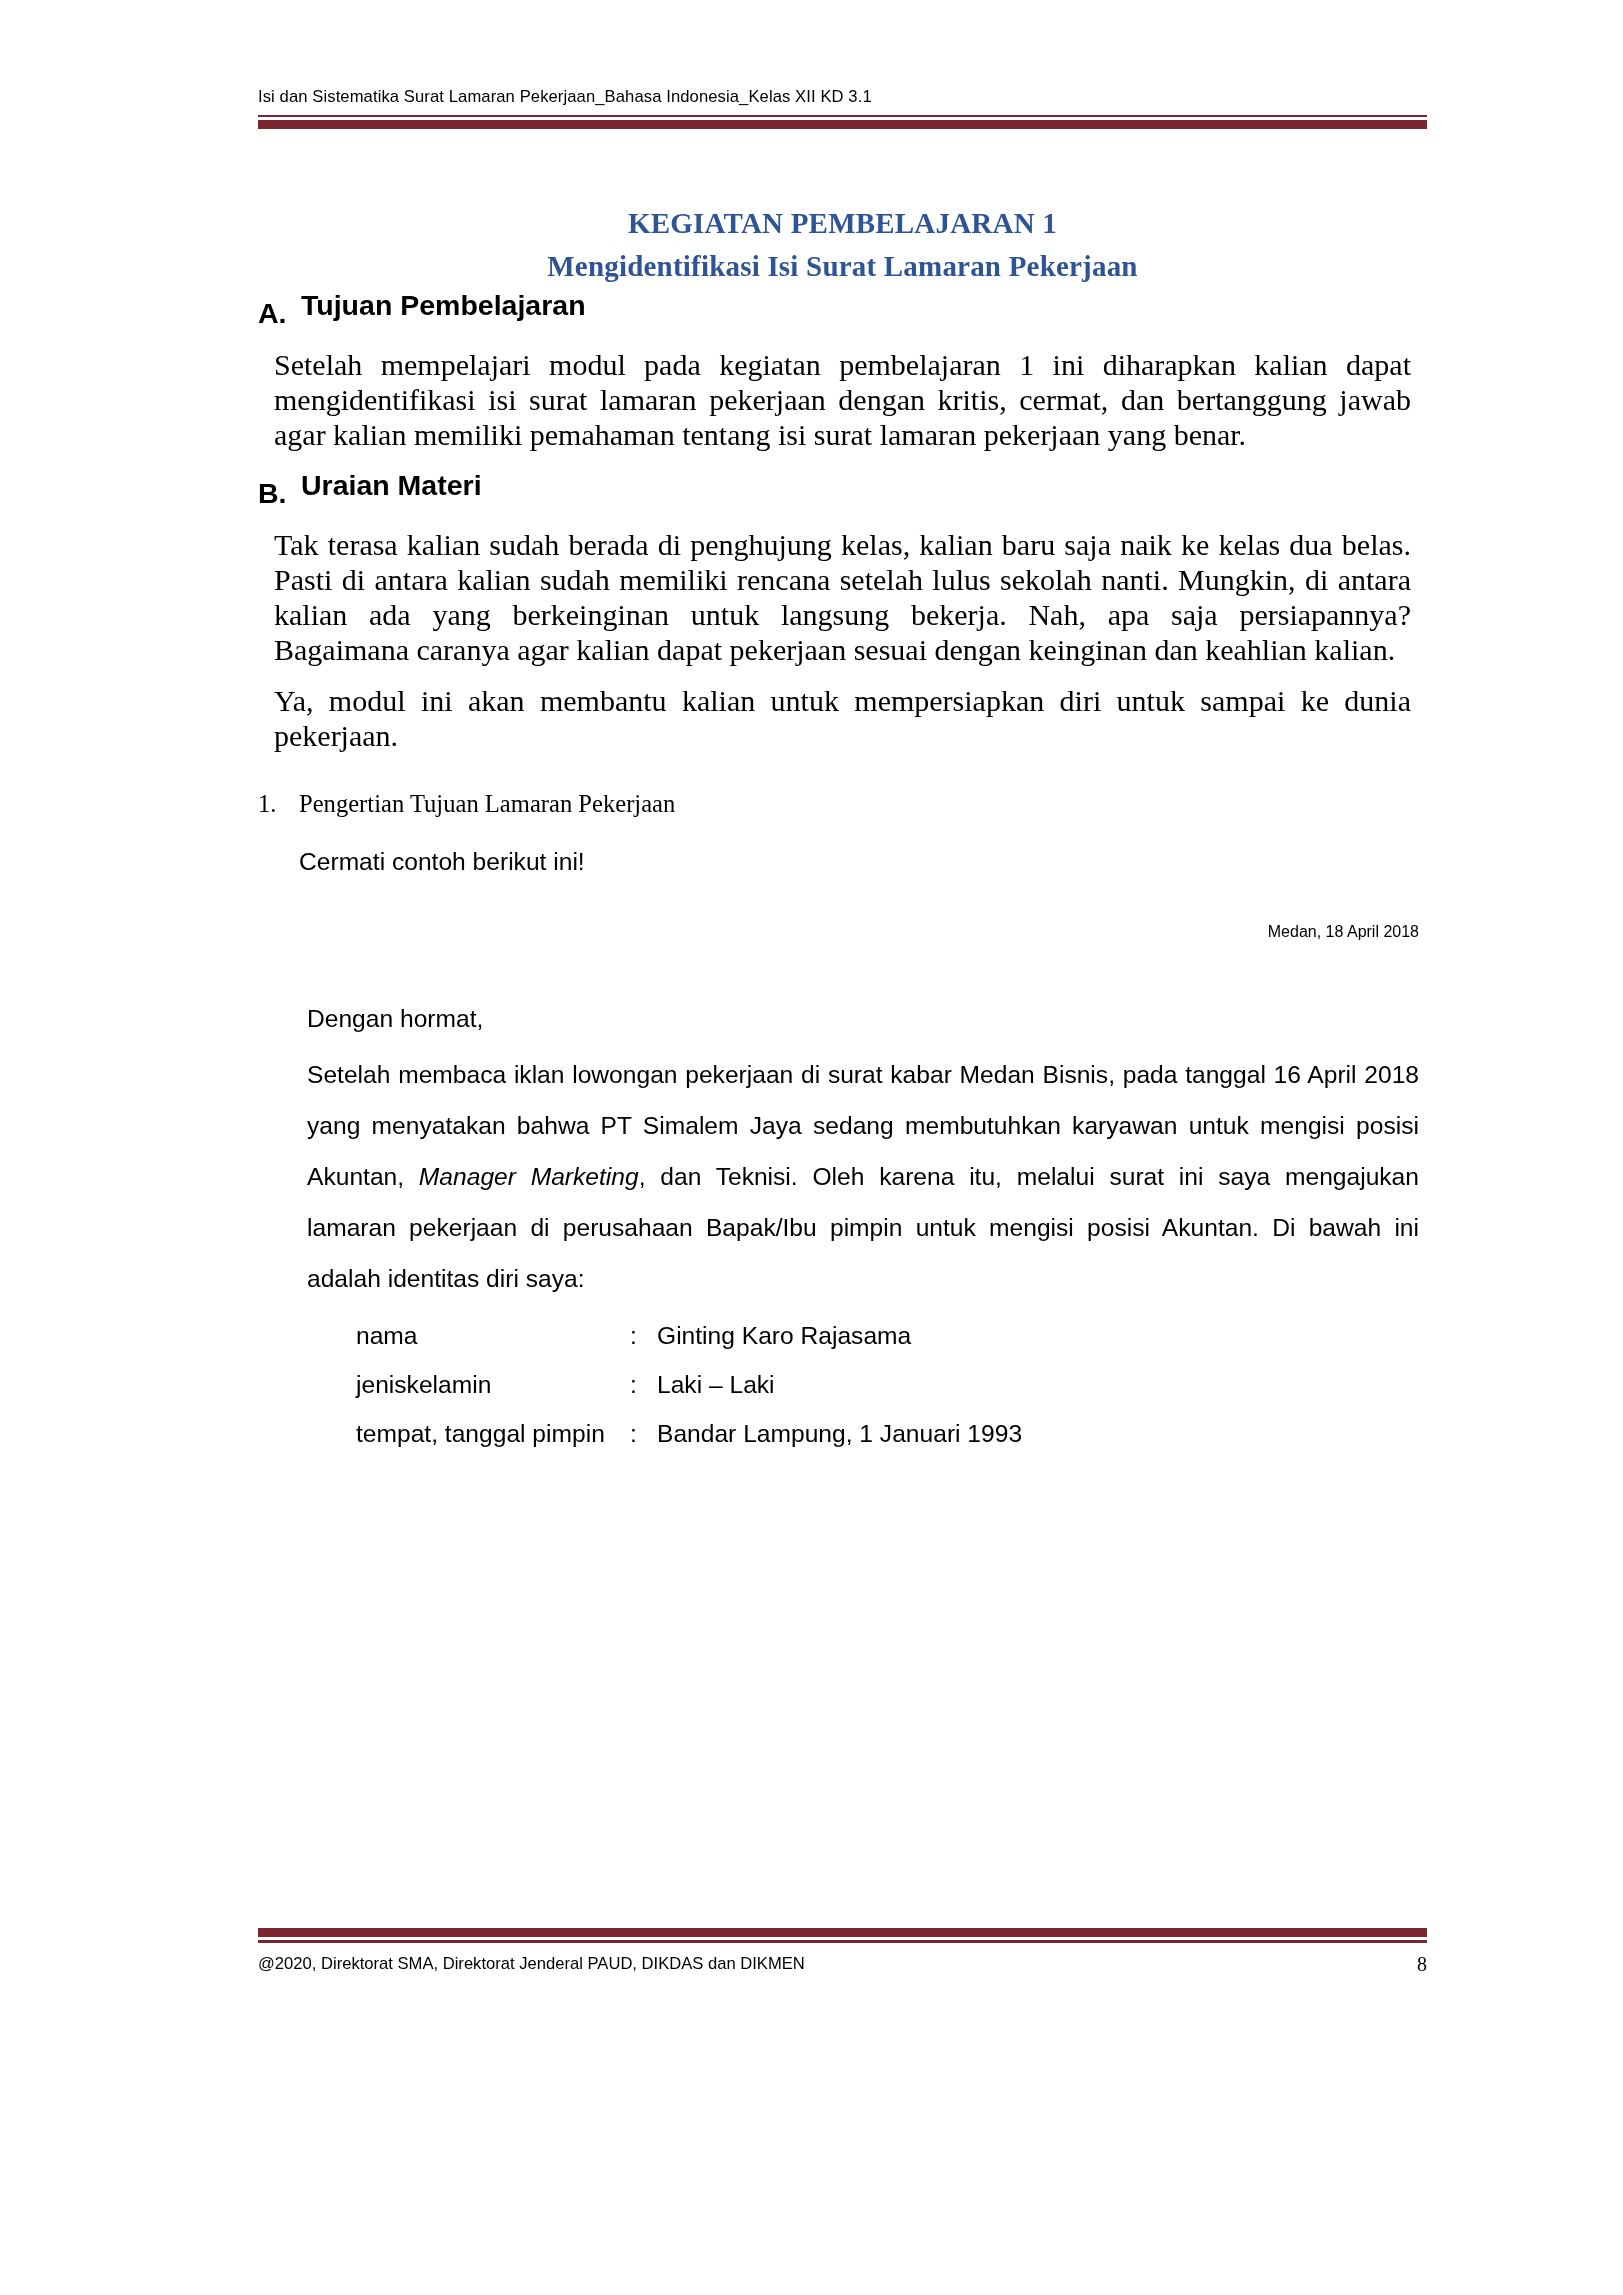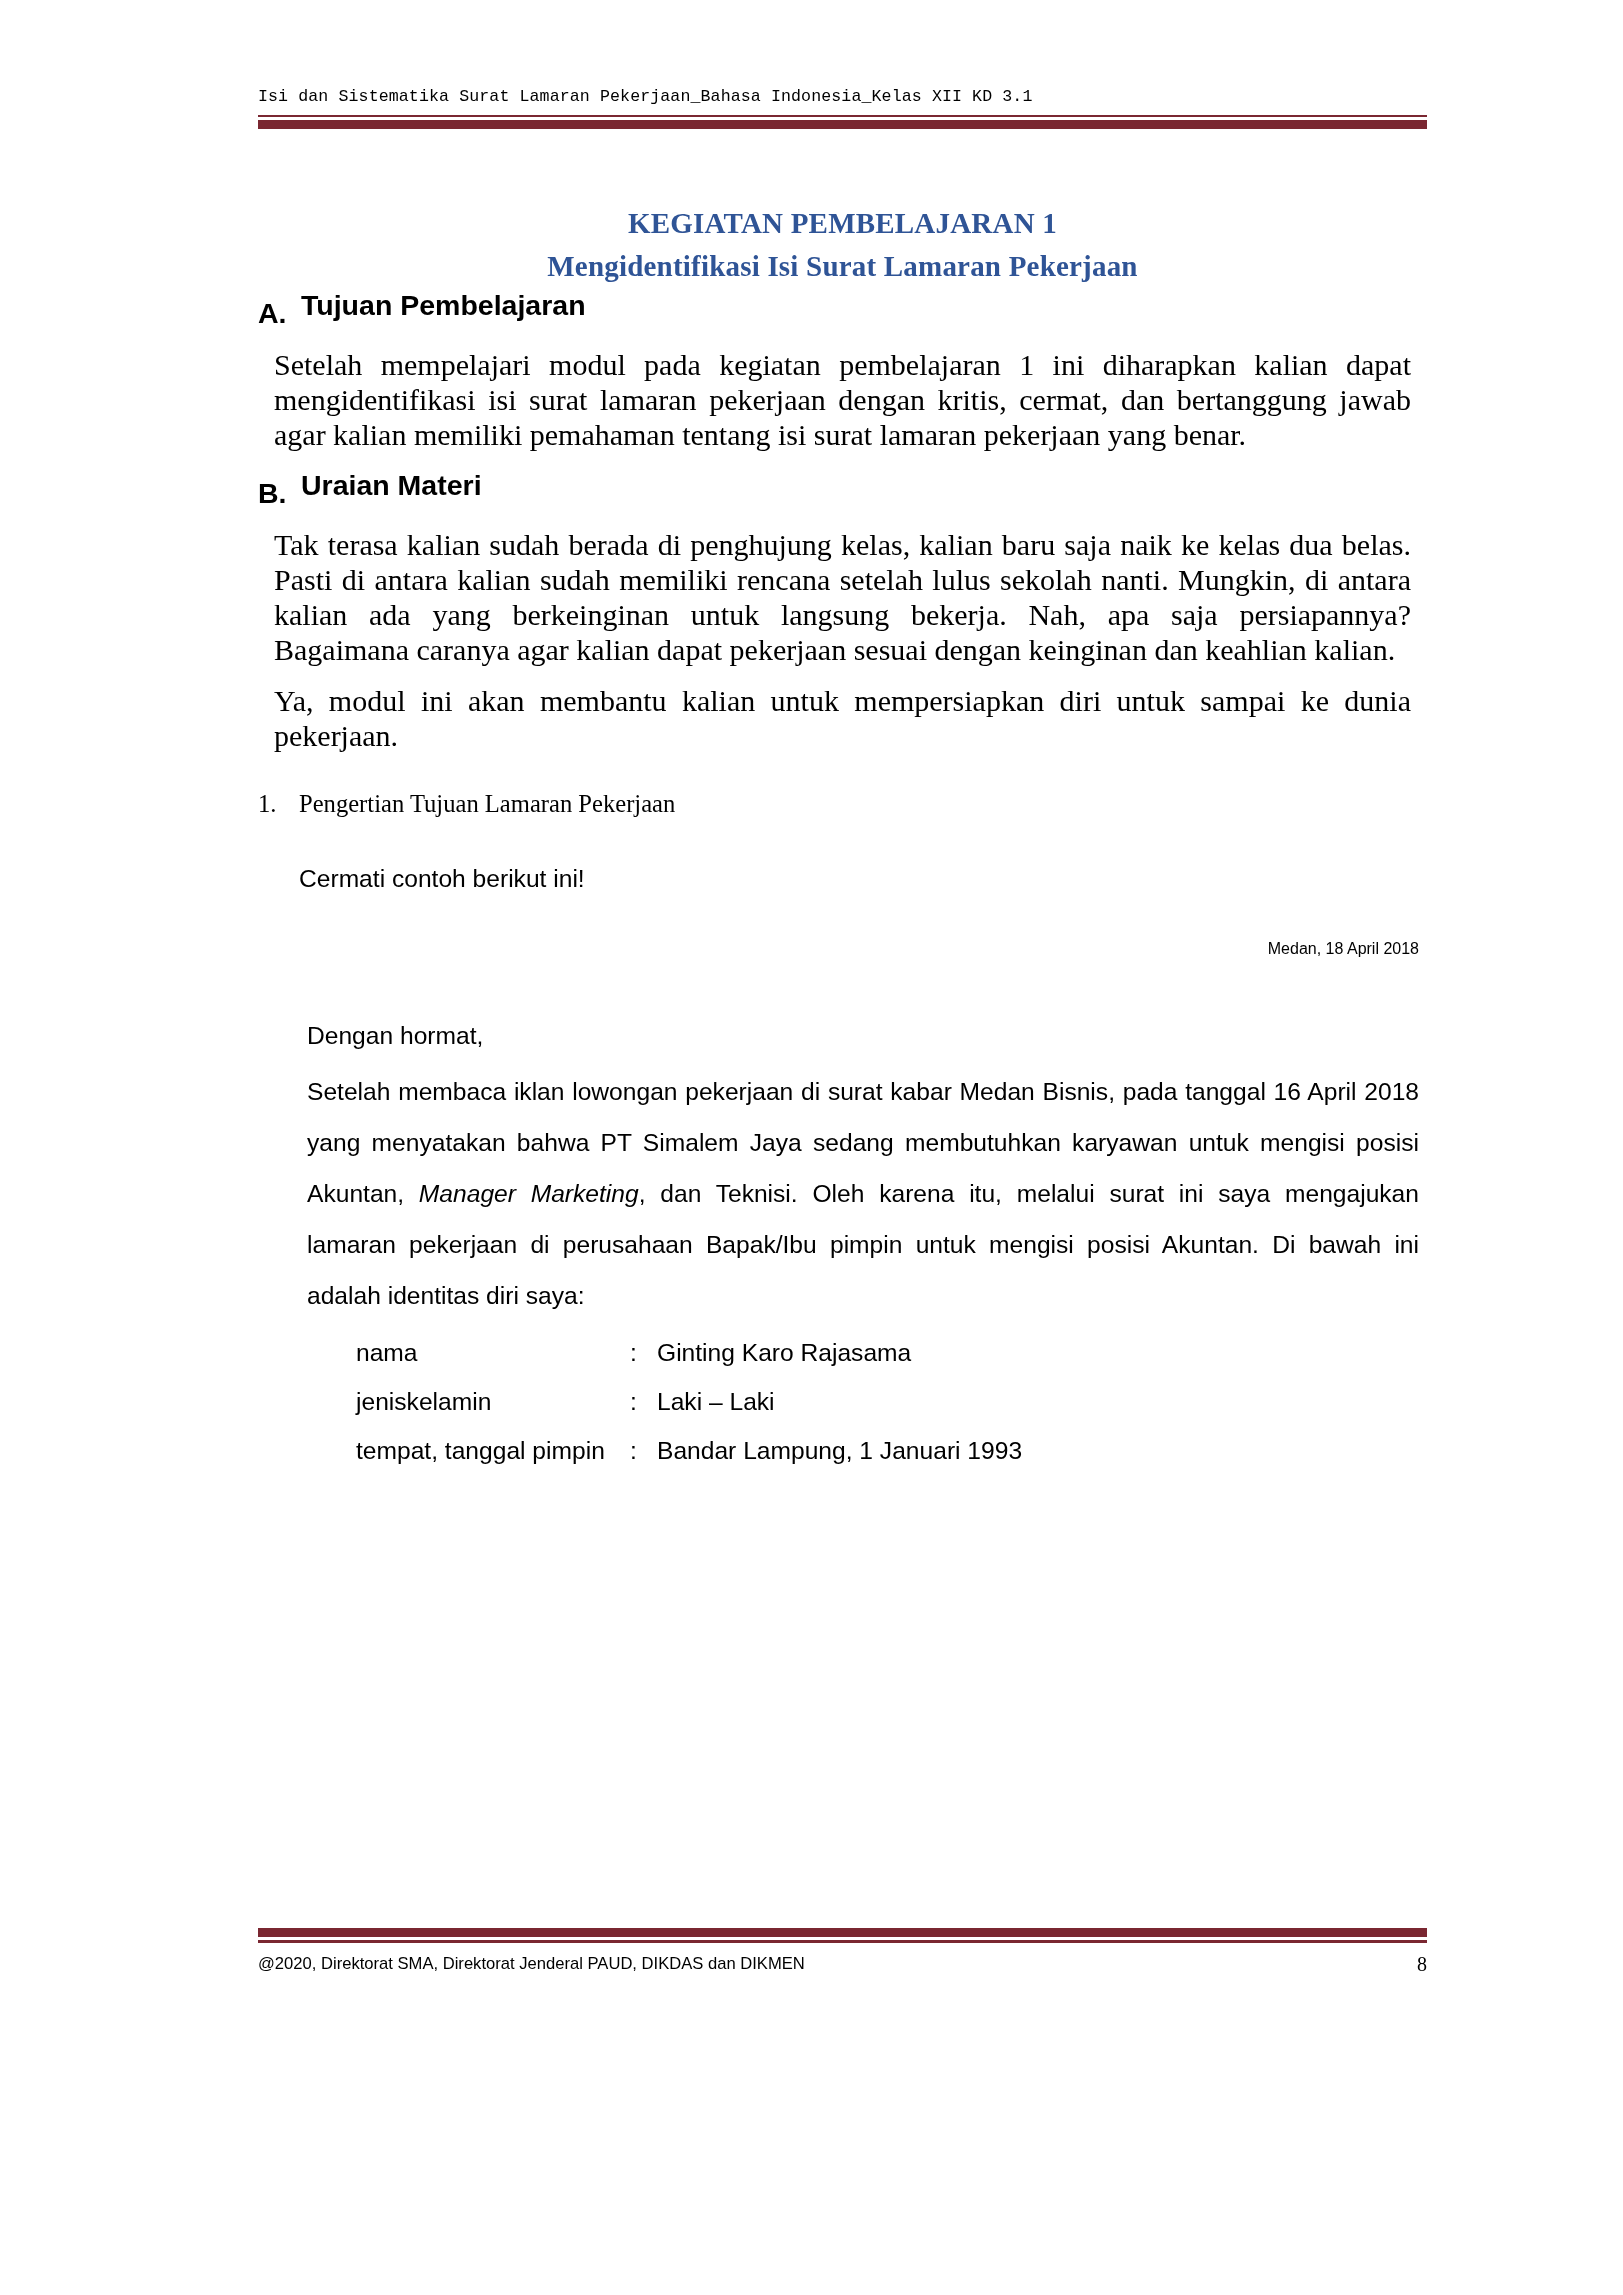--- a/index.html
+++ b/index.html
@@ -25,21 +25,21 @@
   }
 
   
   .header {
     position: absolute;
     left: 258px;
     top: 86px;
     width: 1169px;
   }
   .header-text {
-    font-family: Liberation Mono, monospace;
+    font-family: Liberation Sans, sans-serif;
     font-size: 16.6px;
     line-height: 22px;
     color: #000000;
     letter-spacing: 0.1px;
     white-space: nowrap;
   }
   .rule-group-top {
     margin-top: 7.1px;
   }
   .rule-thin {
@@ -111,21 +111,21 @@
     margin-top: 33px;
     font-size: 24.6px;
     line-height: 35px;
   }
   .num-item .num {
     width: 41px;
     flex: 0 0 41px;
   }
 
   .cermati {
-    margin-top: 40px;
+    margin-top: 23px;
     margin-left: 41px;
     font-size: 24.6px;
     line-height: 35px;
     font-family: "Liberation Sans", "DejaVu Sans", sans-serif;
   }
 
   
   .letter {
     margin-top: 8px;
     font-family: "Liberation Sans", "DejaVu Sans", sans-serif;

